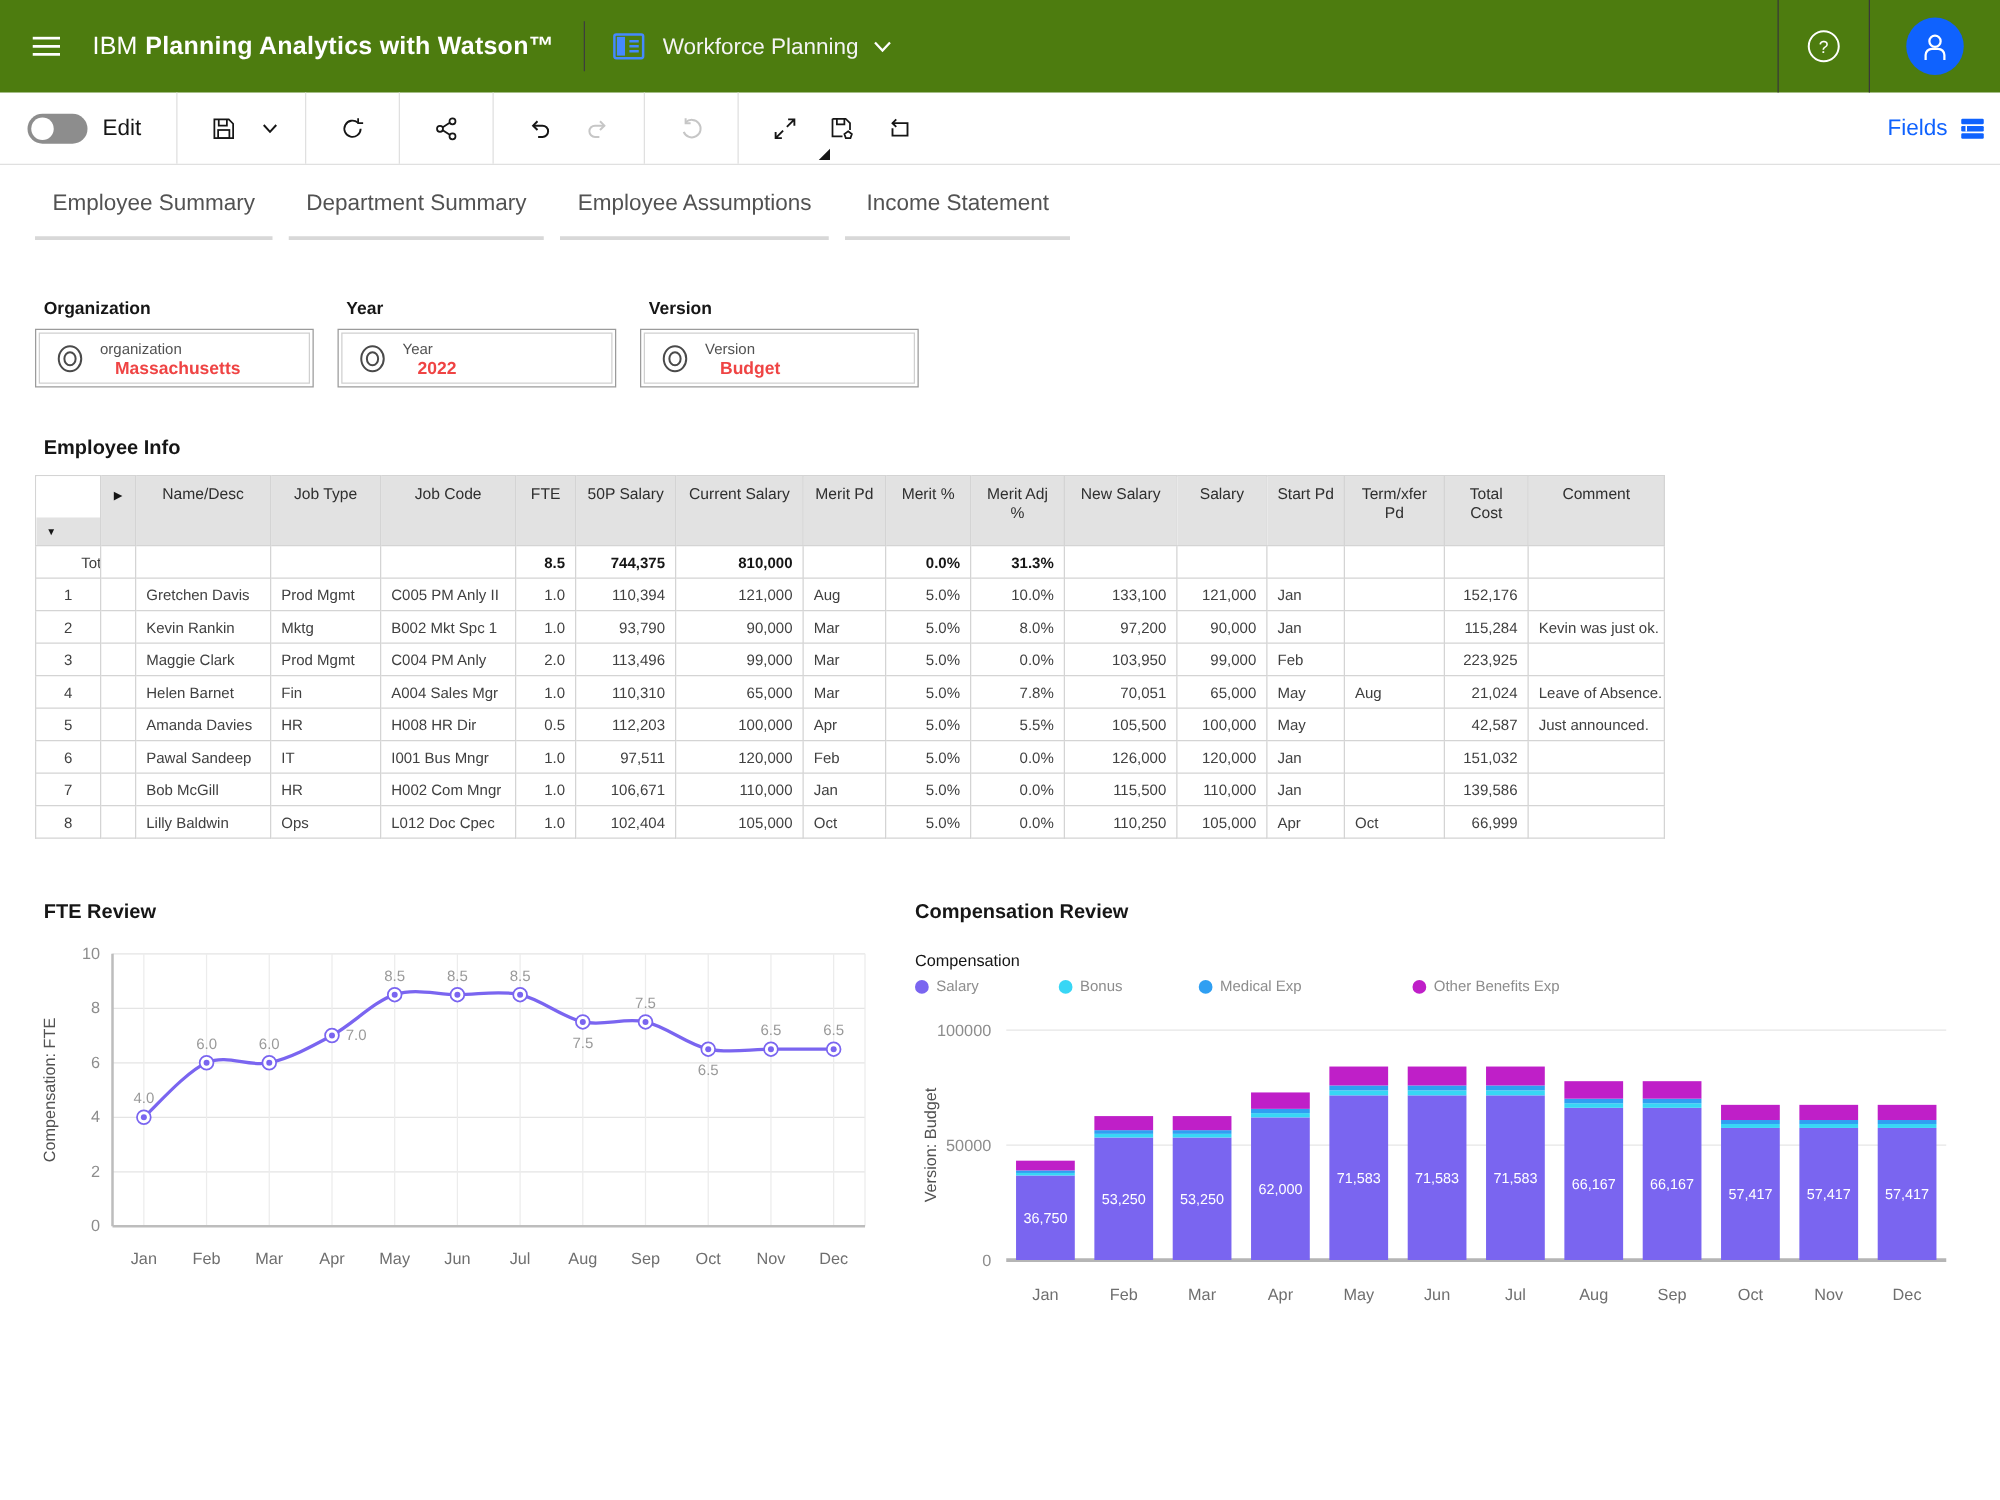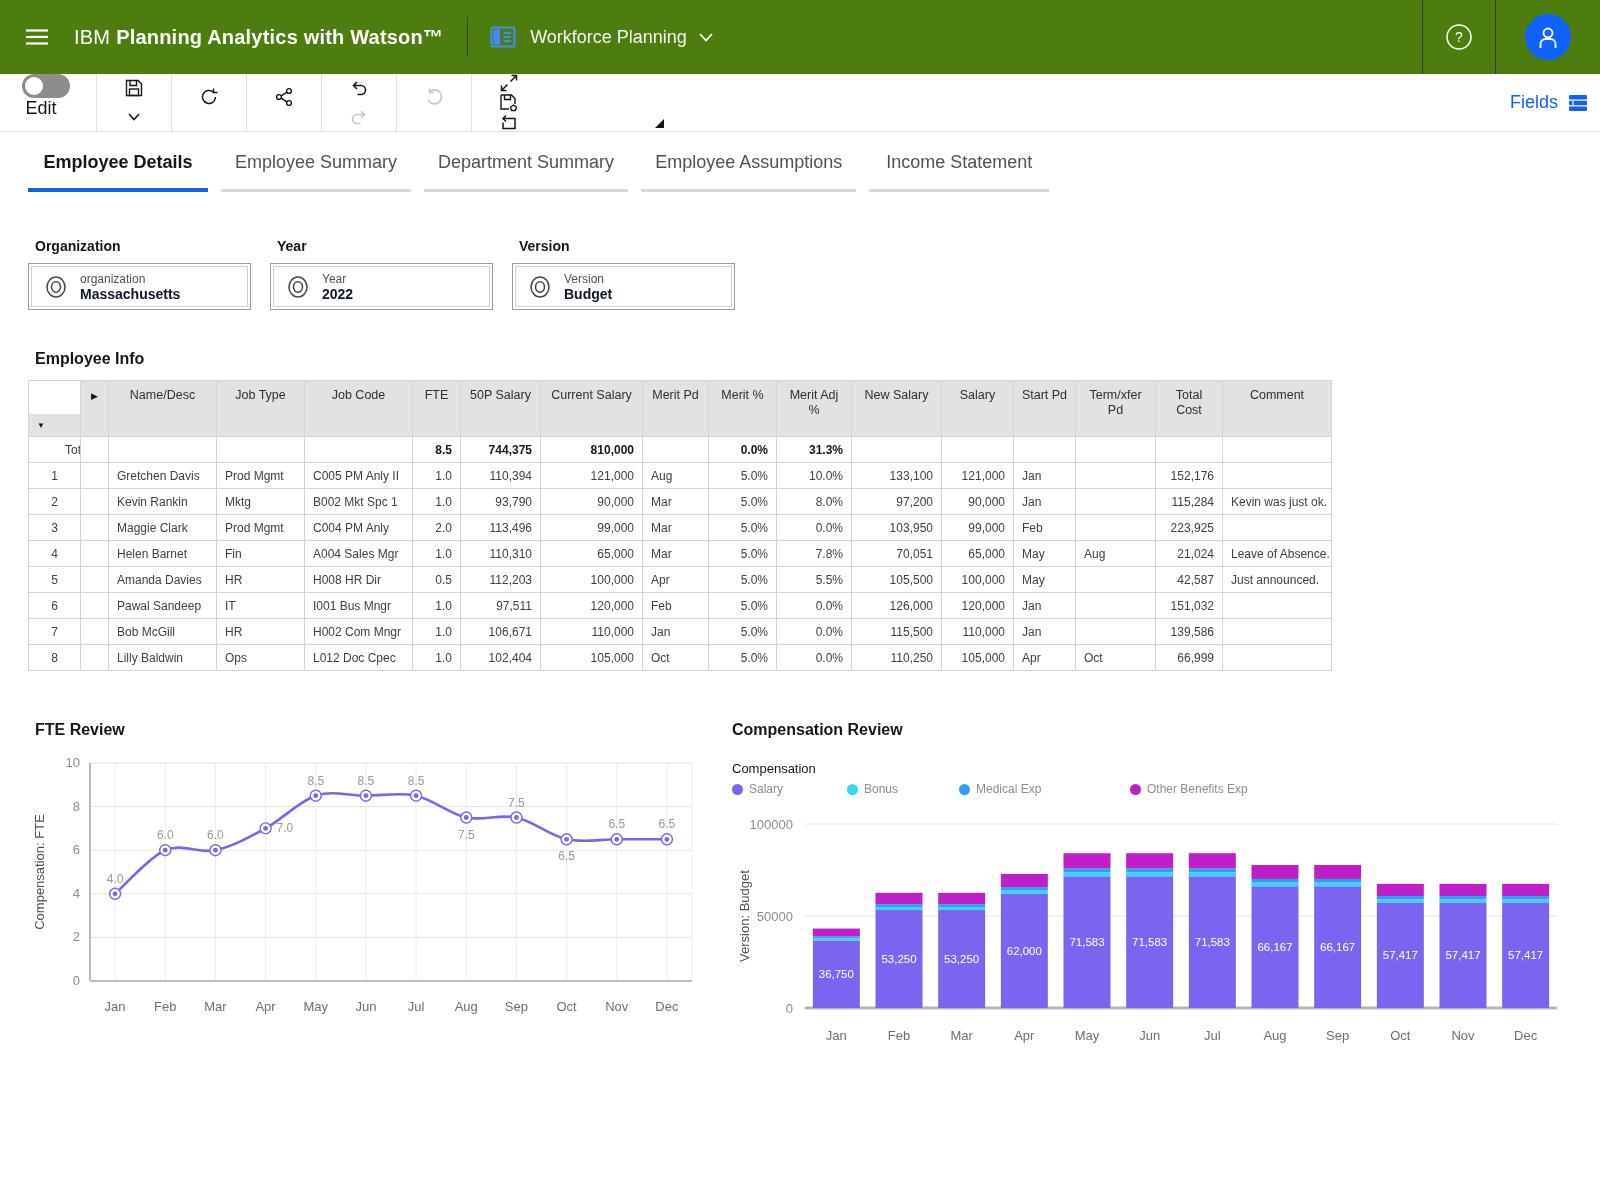--- a/index.html
+++ b/index.html
@@ -20,41 +20,41 @@
   .hdr-divider { width:1px; height:40px; background:#3d3d3d; margin:0 18px 0 24px; }
   .book-icon { margin:0 14px 0 4px; display:flex; align-items:center; }
   .book-title { color:#f4f4f4; font-size:18px; font-weight:400; display:flex; align-items:center; gap:12px; cursor:pointer; }
   .hdr-right { position:absolute; right:0; top:0; height:74px; display:flex; }
   .help-btn { width:74px; height:74px; display:flex; align-items:center; justify-content:center; border-left:1px solid #393939; border-right:1px solid #393939; cursor:pointer; }
   .avatar-btn { width:104px; height:74px; display:flex; align-items:center; justify-content:center; cursor:pointer; }
   .avatar-circle { width:46px; height:46px; border-radius:50%; background:#0f62fe; display:flex; align-items:center; justify-content:center; }
 
   
   .toolbar { height:58px; display:flex; align-items:stretch; border-bottom:1px solid #e0e0e0; position:relative; }
-  .tb-group { display:flex; align-items:center; border-right:1px solid #e0e0e0; padding:0 14px;flex-direction:column; }
+  .tb-group { display:flex; align-items:center; border-right:1px solid #e0e0e0; padding:0 14px; }
   .tb-group.no-border { border-right:none; }
   .tb-btn { width:46px; height:46px; display:flex; align-items:center; justify-content:center; cursor:pointer; position:relative; }
   .toggle { width:48px; height:24px; border-radius:12px; background:#8d8d8d; position:relative; margin:0 12px 0 8px; cursor:pointer; }
   .toggle .knob { position:absolute; left:3px; top:3px; width:18px; height:18px; border-radius:50%; background:#fff; }
   .edit-label { font-size:18px; color:#161616; margin-right:14px; }
   .fields-area { margin-left:auto; display:flex; align-items:center; gap:10px; padding-right:12px; color:#0f62fe; font-size:18px; cursor:pointer; }
   .corner-tri { position:absolute; left:655px; bottom:3px; width:0; height:0; border-left:9px solid transparent; border-bottom:9px solid #161616; }
 
   
   .tabs { display:flex; padding-left:28px; }
   .tab { background:none; border:none; font-family:inherit; font-size:18px; color:#525252; padding:20px 14px 16px 14px; margin-right:13px; border-bottom:3px solid #d8d8d8; min-width:180px; cursor:pointer; }
   .tab.active { color:#161616; font-weight:700; border-bottom:4px solid #0f62fe; padding-bottom:15px; }
 
   
   .filters { display:flex; gap:19px; margin:46px 0 0 28px; }
   .filter .flabel { font-size:14px; font-weight:700; margin:0 0 9px 7px; }
   .fbox { width:223px; height:47px; border:1px solid #9b9b9b; padding:2px; background:#fff; cursor:pointer; }
   .fbox-inner { width:100%; height:100%; border:1px solid #d0d0d0; display:flex; align-items:center; padding-left:12px; gap:12px; }
   .ftexts .fname { font-size:12px; color:#525252; line-height:14px; }
-  .ftexts .fvalue { font-size:14px; font-weight:700; color:#0f172a; line-height:16px; }
+  .ftexts .fvalue { font-size:14px; font-weight:700; color:#ef4444; line-height:16px;margin-left:12px; }
 
   
   .table-wrap { margin:40px 0 0 28px; }
   .table-title { font-size:16px; font-weight:700; margin:0 0 12px 7px; }
   table.grid { border-collapse:collapse; table-layout:fixed; font-size:12px; }
   table.grid th, table.grid td { border:1px solid #d4d4d4; overflow:hidden; white-space:nowrap; }
   table.grid th { background:#e2e2e2; font-weight:400; color:#2f2f2f; font-size:12.5px; height:56px; vertical-align:top; padding:7px 6px 0 6px; text-align:center; white-space:normal; line-height:15px; }
   table.grid th.corner { background:#fff; position:relative; padding:0; }
   .corner-strip { position:absolute; left:0; right:0; bottom:0; height:22px; background:#e2e2e2; display:flex; align-items:center; padding-left:8px; font-size:8px; color:#161616; }
   th.arrowcol { background:#e9e9e9; }
@@ -219,21 +219,20 @@
           <rect x="1" y="1" width="18" height="4.4" rx="1"></rect>
           <rect x="1" y="6.8" width="18" height="4.4" rx="1"></rect>
           <rect x="1" y="12.6" width="18" height="4.4" rx="1"></rect>
         </g>
         <line x1="5" y1="6.8" x2="5" y2="11.2" stroke="#fff" stroke-width="1.2"></line>
       </svg>
   </div>
 </div>
 
 <nav class="tabs" id="tabbar">
-    <button class="tab active">Employee Details</button>
     <button class="tab">Employee Summary</button>
     <button class="tab">Department Summary</button>
     <button class="tab">Employee Assumptions</button>
     <button class="tab">Income Statement</button>
   </nav>
 
 <div class="filters" id="filters">
     <div class="filter">
       <div class="flabel">Organization</div>
       <div class="fbox">

